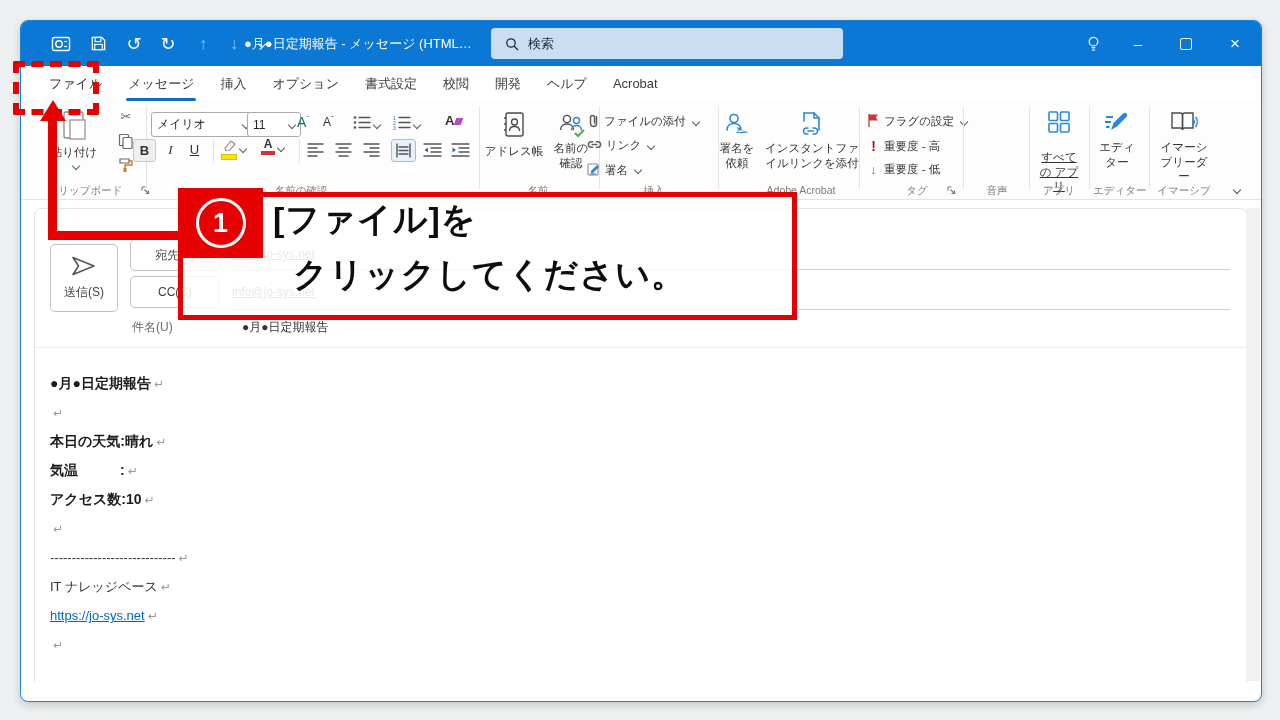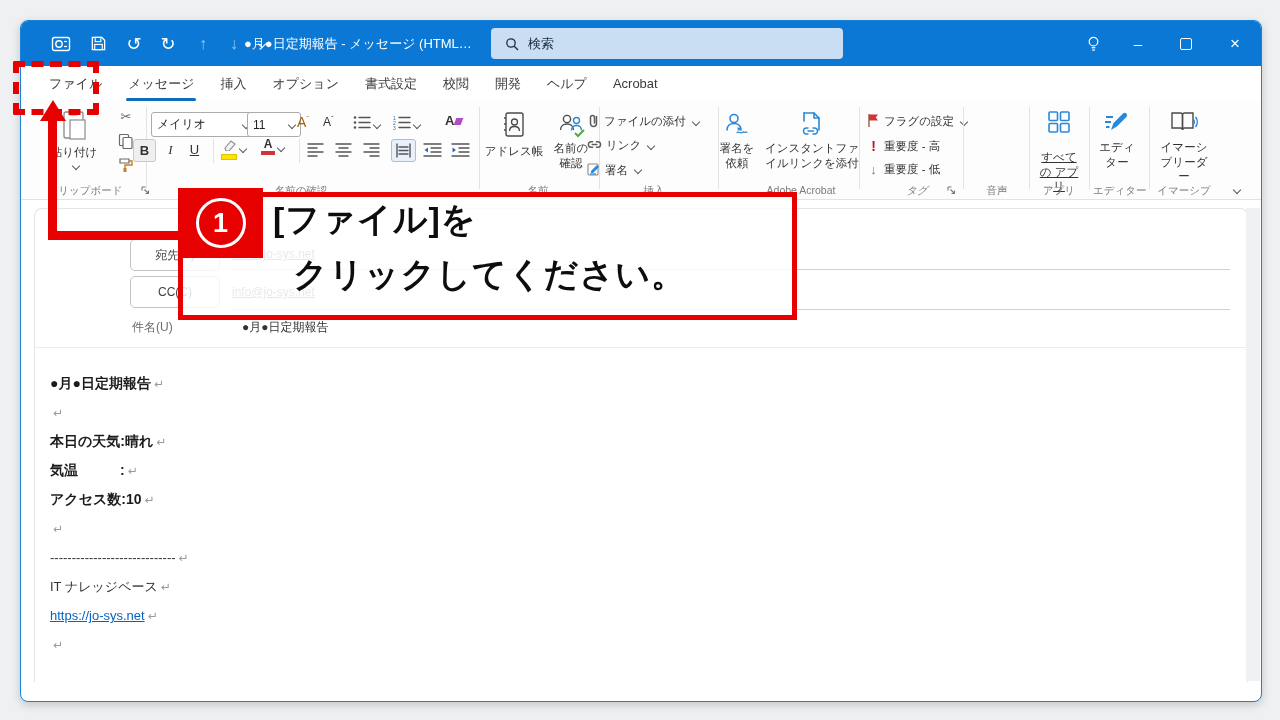--- a/index.html
+++ b/index.html
@@ -185,21 +185,21 @@
       <div class="vdiv" style="left:125px;"></div>
 
       <div class="combo" style="left:130px;top:11px;width:92px;">
         <span>メイリオ</span>
           <i class="chv"></i>
       </div>
       <div class="combo" style="left:226px;top:11px;width:42px;">
         <span>11</span>
           <i class="chv"></i>
       </div>
-      <div class="abs" style="left:276px;top:13px;font-size:14px;color:#a16207;"><span>A</span><sup style="font-size:8px;">ˆ</sup></div>
+      <div class="abs" style="left:276px;top:13px;font-size:14px;color:#0f766e;"><span>A</span><sup style="font-size:8px;">ˆ</sup></div>
       <div class="abs" style="left:302px;top:13px;font-size:12px;color:#333;"><span>A</span><sup style="font-size:8px;">ˇ</sup></div>
       <div class="abs" style="left:332px;top:14px;">
         <svg width="18" height="15" viewBox="0 0 18 15" class="alico">
             <circle cx="2" cy="2.5" r="1.3" fill="#555"></circle>
             <circle cx="2" cy="7.5" r="1.3" fill="#555"></circle>
             <circle cx="2" cy="12.5" r="1.3" fill="#555"></circle>
             <line x1="6" y1="2.5" x2="17" y2="2.5"></line>
             <line x1="6" y1="7.5" x2="17" y2="7.5"></line>
             <line x1="6" y1="12.5" x2="17" y2="12.5"></line>
           </svg><i class="chv"></i>
@@ -370,21 +370,21 @@
           <i class="chv"></i>
       </div>
       <div class="rsm" style="left:846px;top:37px;">
         <span style="color:#c50f1f;font-weight:700;font-size:14px;width:13px;text-align:center;">!</span>
         <span>重要度 - 高</span>
       </div>
       <div class="rsm" style="left:846px;top:61px;">
         <span style="color:#2b88d8;font-weight:700;font-size:13px;width:13px;text-align:center;">↓</span>
         <span>重要度 - 低</span>
       </div>
-      <div class="glabel" style="left:846px;width:100px;font-style:italic;">タグ</div>
+      <div class="glabel" style="left:846px;width:100px;">タグ</div>
       <div class="abs" style="left:926px;top:84px;">
         <svg width="9" height="9" viewBox="0 0 9 9">
             <path d="M1 1h3.5M1 1v3.5M3.5 3.5L7.5 7.5M7.5 4.5v3h-3" fill="none" stroke="#777" stroke-width="1.1"></path>
           </svg>
       </div>
       <div class="vdiv" style="left:942px;"></div>
 
       <div class="glabel" style="left:948px;width:56px;">音声</div>
       <div class="vdiv" style="left:1008px;"></div>
 
@@ -426,20 +426,28 @@
             </svg>
         </span>
         <span style="margin-top:2px;width:58px;font-family:Liberation Serif, serif;">イマーシブリーダー</span>
       </div>
       <div class="glabel" style="left:1132px;width:62px;">イマーシブ</div>
 
       <div class="abs" style="left:1210px;top:84px;"><i class="chv" style="border-color:#555;"></i></div>
     </div>
 
     <div class="panel">
+      <div class="fieldbtn" style="left:15px;top:35px;width:66px;height:66px;flex-direction:column;gap:4px;">
+        <span>
+          <svg width="26" height="22" viewBox="0 0 26 22">
+              <path d="M2 2.5l21 8.5-21 8.5 5.5-8.5z" fill="none" stroke="#555" stroke-width="1.6" stroke-linejoin="round"></path>
+            </svg>
+        </span>
+        <span>送信(S)</span>
+      </div>
       <div class="fieldbtn" style="left:95px;top:30px;width:88px;height:30px;">宛先(T)</div>
       <div class="fieldbtn" style="left:95px;top:67px;width:88px;height:30px;">CC(C)</div>
       <span class="addr" style="left:197px;top:38px;">info@jo-sys.net</span>
       <div class="hline" style="left:195px;top:60px;width:1000px;"></div>
       <span class="addr" style="left:197px;top:76px;">info@jo-sys.net</span>
       <div class="hline" style="left:195px;top:100px;width:1000px;"></div>
       <span class="abs" style="left:97px;top:110px;font-size:12px;color:#6b6b6b;">件名(U)</span>
       <span class="abs" style="left:207px;top:110px;font-size:12px;color:#333;">●月●日定期報告</span>
       <div class="hline" style="left:0;top:138px;width:1212px;background:#ececec;"></div>
 

